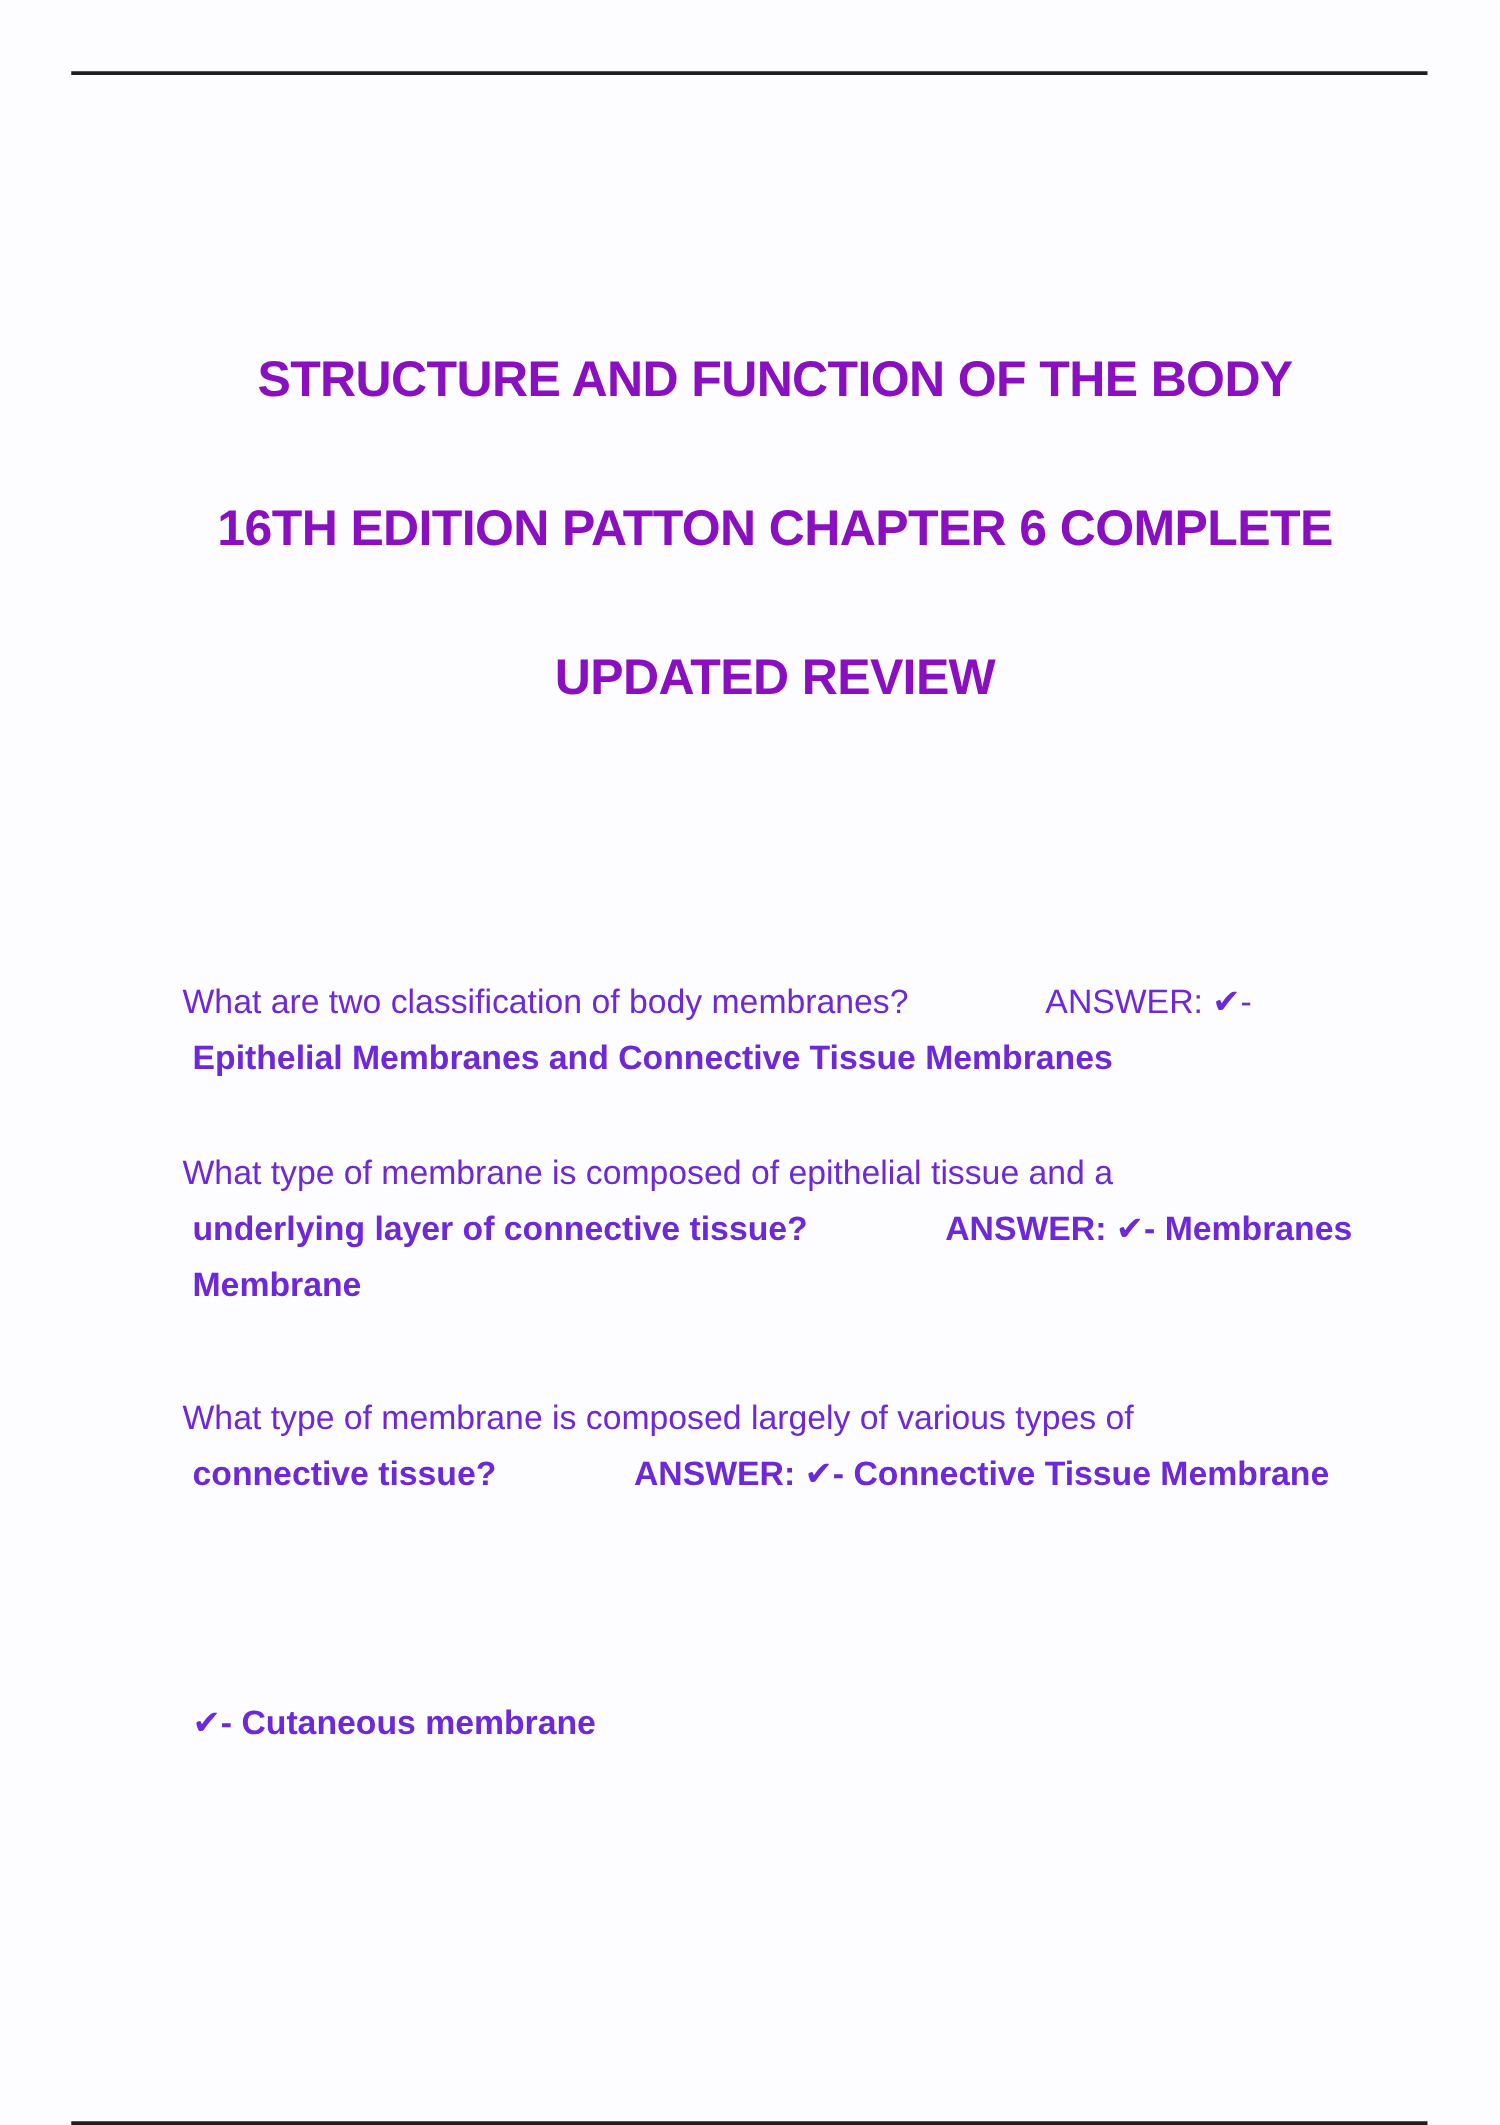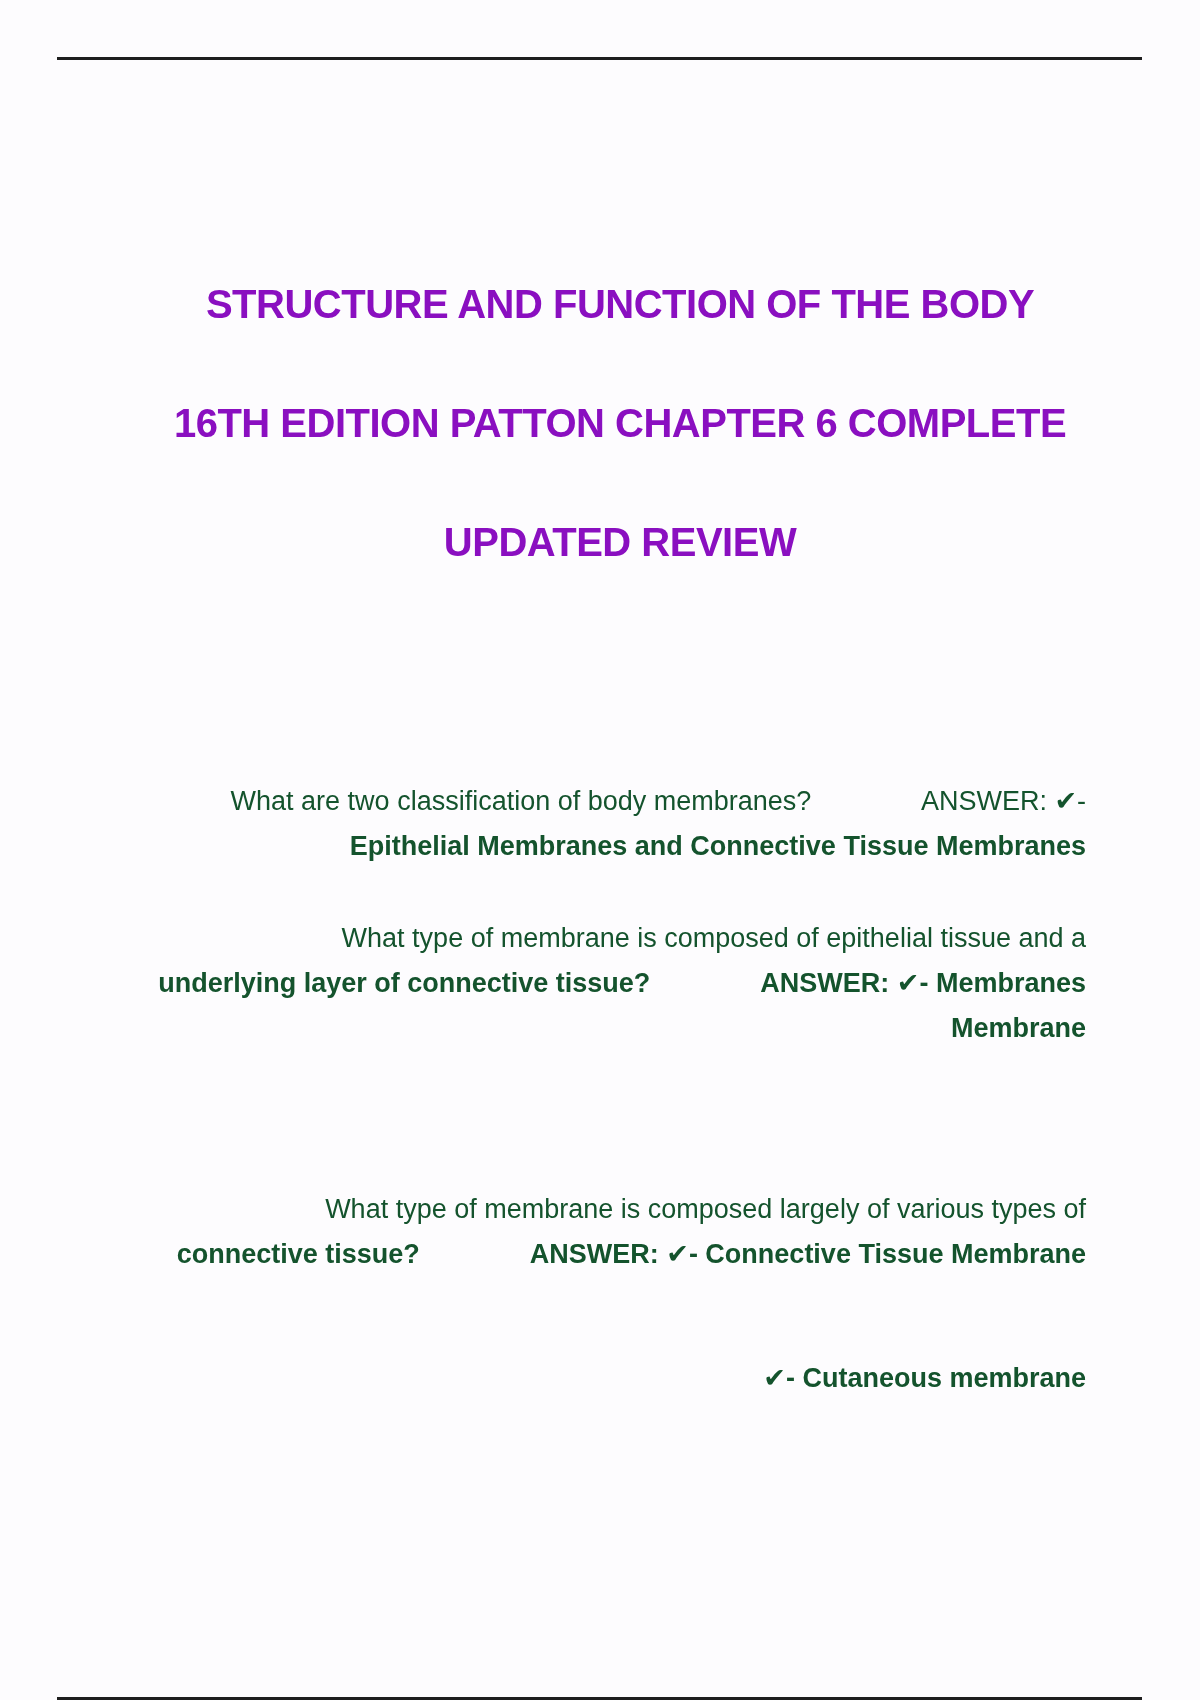--- a/index.html
+++ b/index.html
@@ -39,32 +39,31 @@
   .title-line.l1 { top: 282px; }
   .title-line.l2 { top: 401px; }
   .title-line.l3 { top: 520px; }
 
   .qa {
     position: absolute;
     left: 146px;
     width: 940px;
     font-size: 27px;
     line-height: 45px;
-    color: #14532d;
-    text-align: right;
+    color: #6d28d9;
   }
   .qa .line {
     display: block;
     white-space: nowrap;
   }
   .qa .line.indent { padding-left: 8px; font-weight: bold; }
   .qa .gap { display: inline-block; }
   .qa1 { top: 779px; }
   .qa2 { top: 916px; }
-  .qa3 { top: 1187px; }
+  .qa3 { top: 1112px; }
   .qa4 { top: 1356px; }
 </style>
 </head>
 <body>
 
 <div class="rule top"></div>
 
 <div class="title-line l1">STRUCTURE AND FUNCTION OF THE BODY</div>
 <div class="title-line l2">16TH EDITION PATTON CHAPTER 6 COMPLETE</div>
 <div class="title-line l3">UPDATED REVIEW</div>

